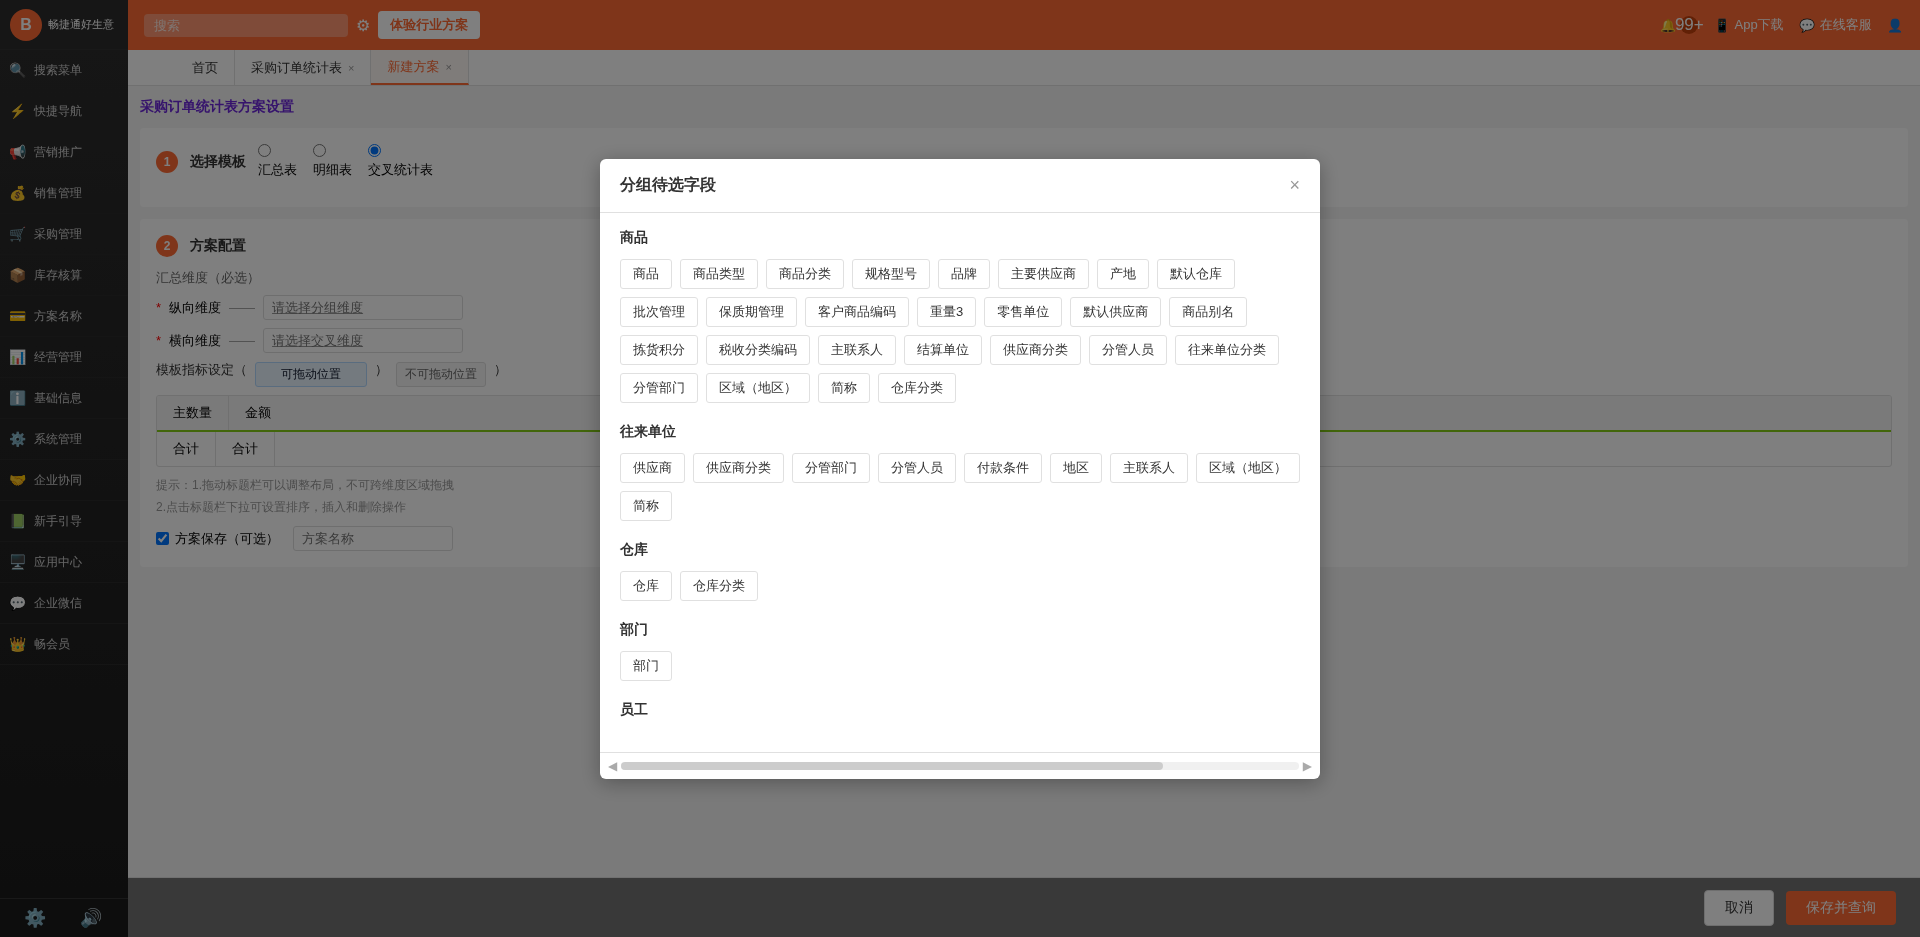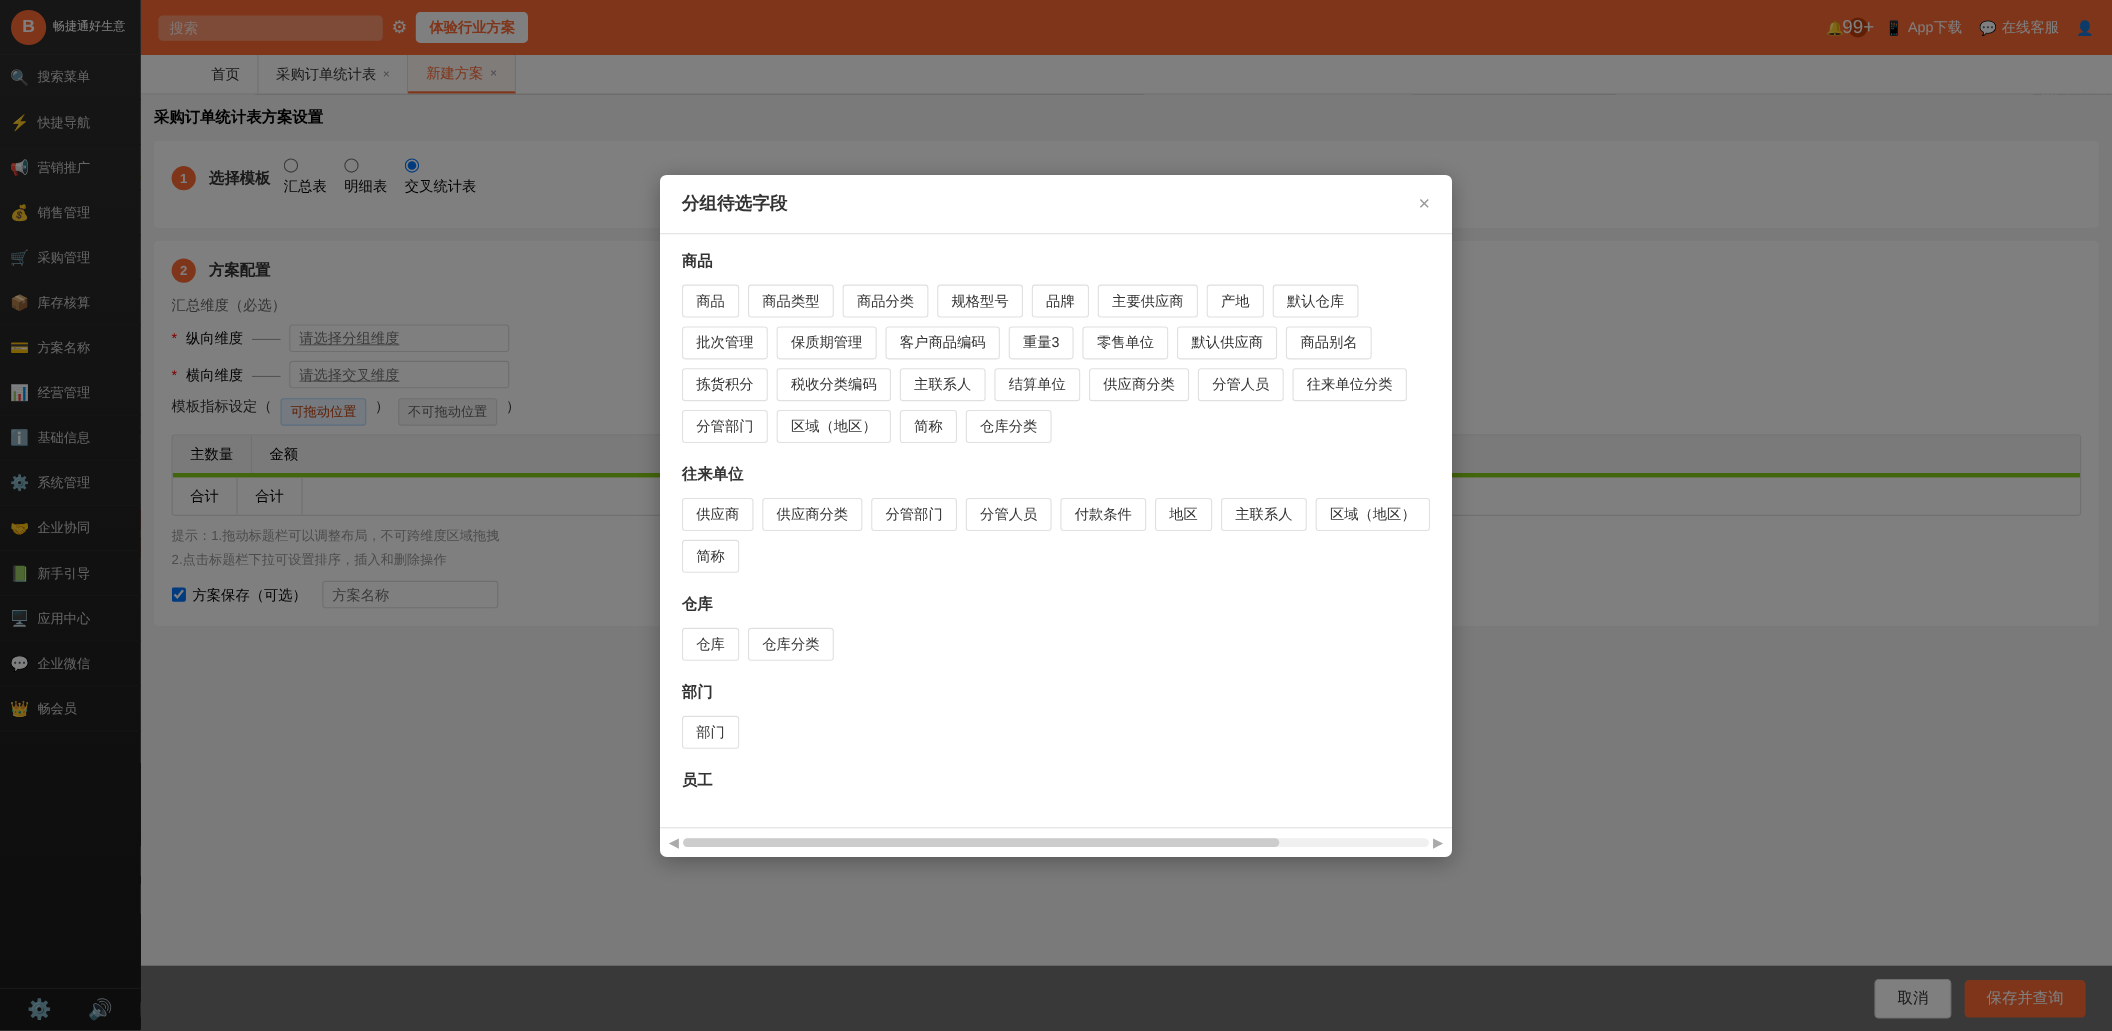--- a/index.html
+++ b/index.html
@@ -55,45 +55,45 @@
     .tab.active { color: #ff6b35; border-bottom: 2px solid #ff6b35; background: #fff8f5; }
     .tab-close { color: #999; font-size: 11px; cursor: pointer; }
 
     
     .main {
       position: fixed; left: 128px; top: 86px; right: 0; bottom: 0;
       background: #f5f5f5; overflow: hidden;
     }
     .main-inner { padding: 12px; }
 
-    .page-title { font-size: 14px; color: #000000; margin-bottom: 12px; font-weight: bold; }
+    .page-title { font-size: 14px; color: #6d28d9; margin-bottom: 12px; font-weight: bold; }
 
     .card { background: white; border-radius: 4px; padding: 16px; margin-bottom: 12px; }
 
     .step-row { display: flex; align-items: center; gap: 12px; margin-bottom: 12px; }
     .step-badge { background: #ff6b35; color: white; border-radius: 50%; width: 22px; height: 22px; display: flex; align-items: center; justify-content: center; font-size: 12px; font-weight: bold; }
     .step-label { font-size: 14px; font-weight: bold; color: #333; }
 
     .radio-group { display: flex; align-items: center; gap: 16px; }
     .radio-item { display: flex; align-items: flex-start; gap: 4px; cursor: pointer; font-size: 13px; flex-direction: column; }
 
     .config-section { margin-top: 12px; }
     .config-label { font-size: 13px; color: #666; margin-bottom: 8px; }
     .config-row { display: flex; align-items: center; gap: 8px; margin-bottom: 8px; }
     .required { color: red; }
     .select-input { border: 1px solid #ddd; border-radius: 3px; padding: 4px 8px; font-size: 13px; color: #999; width: 200px; text-decoration: underline; }
 
     .toolbar-section { margin-top: 8px; }
     .toolbar-label { font-size: 13px; color: #333; margin-bottom: 8px; }
     .toolbar-inner { display: flex; align-items: center; gap: 8px; }
-    .position-tag { background: #e8f4ff; border: 1px solid #b3d9ff; border-radius: 3px; padding: 3px 8px; font-size: 12px; color: #c2410c; cursor: pointer; }
+    .position-tag { background: #e8f4ff; border: 1px solid #b3d9ff; border-radius: 3px; padding: 3px 25px; font-size: 12px; color: #0f172a; cursor: pointer; }
     .position-tag2 { background: #f5f5f5; border: 1px solid #ddd; border-radius: 3px; padding: 3px 8px; font-size: 12px; color: #666; cursor: pointer; }
 
     .stats-table { margin-top: 8px; border: 1px solid #e0e0e0; border-radius: 3px; overflow: hidden; }
-    .stats-header { background: #f5f5f5; display: flex; border-bottom: 4px solid #84cc16; }
+    .stats-header { background: #f5f5f5; display: flex; border-bottom: 2px solid #84cc16; }
     .stats-cell { padding: 8px 16px; font-size: 13px; border-right: 1px solid #e0e0e0; }
     .stats-cell:last-child { border-right: none; }
     .stats-data { display: flex; }
     .stats-data-cell { padding: 8px 16px; font-size: 13px; border-right: 1px solid #e0e0e0; }
 
     .hint-text { font-size: 12px; color: #999; margin-top: 8px; line-height: 1.8; }
 
     .checkbox-row { display: flex; align-items: center; gap: 6px; margin-top: 8px; }
     .scheme-name-input { border: 1px solid #ddd; border-radius: 3px; padding: 4px 8px; font-size: 13px; width: 160px; margin-left: 8px; }
 

